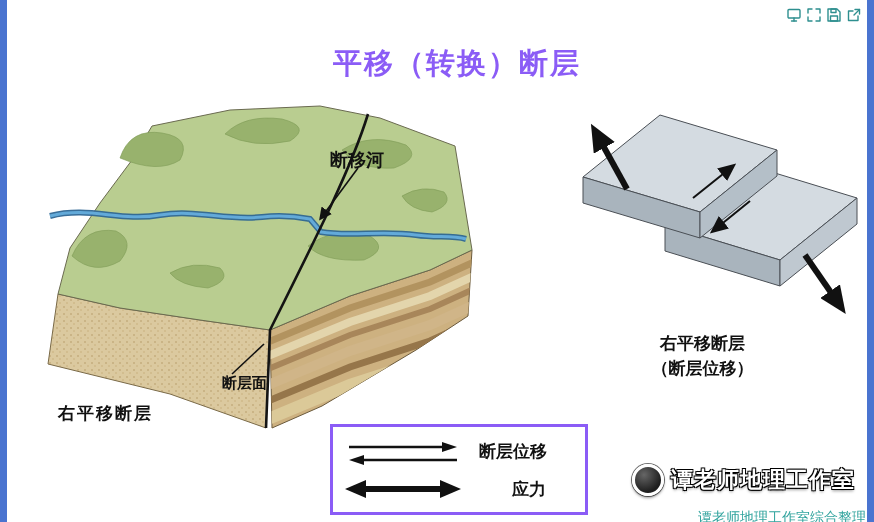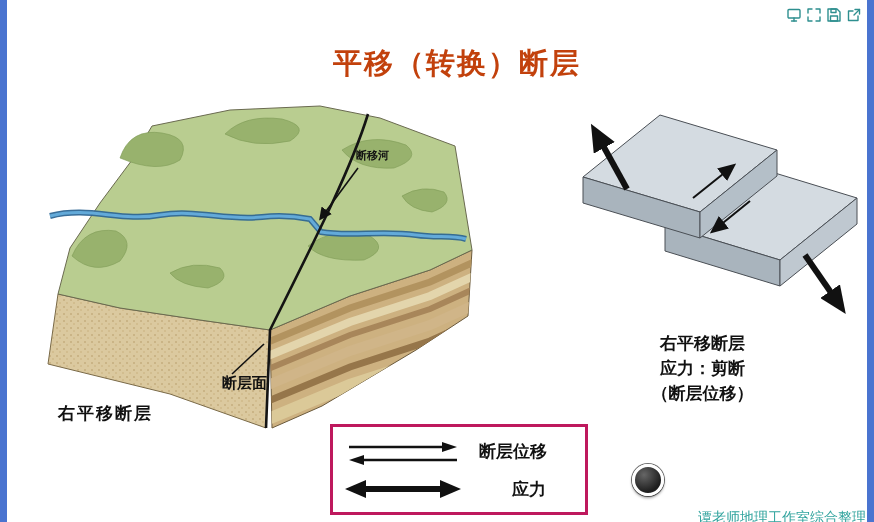--- a/index.html
+++ b/index.html
@@ -4,37 +4,37 @@
 <style>
   * { margin:0; padding:0; box-sizing:border-box; }
   html,body { background:#ffffff; }
   body { font-family:"Liberation Sans","DejaVu Sans",sans-serif; }
   .page { position:relative; width:874px; height:522px; background:#fff; overflow:hidden; }
   .edge-bar { position:absolute; top:0; width:7px; height:522px; background:#4a74d0; }
   .edge-left { left:0; }
   .edge-right { right:0; }
 
   .title { position:absolute; top:44px; left:0; right:0; text-align:center;
-           font-size:29px; font-weight:bold; color:#c2410c; letter-spacing:2px;margin-left:40px; }
+           font-size:29px; font-weight:bold; color:#8b5cf6; letter-spacing:2px;margin-left:40px; }
 
   .toolbar { position:absolute; top:7px; right:12px; display:flex; gap:4px; }
   .tool-btn { width:16px; height:16px; display:inline-block; cursor:pointer; }
   .tool-btn svg { width:16px; height:16px; stroke:#2e8f8f; fill:none; stroke-width:1.4; stroke-linecap:round; stroke-linejoin:round; }
 
   .abs { position:absolute; }
   .label { position:absolute; color:#111; font-weight:bold; white-space:nowrap; }
-  .lbl-river      { left:356px; top:148px; font-size:11px; }
+  .lbl-river      { left:330px; top:148px; font-size:18px; }
   .lbl-faultplane { left:176px; top:374px; font-size:15px;margin-left:46px; }
   .lbl-faulttype  { left:58px;  top:402px; font-size:17px; letter-spacing:2px; }
 
   .caption { position:absolute; left:600px; top:331px; width:205px; text-align:center;
              font-weight:bold; font-size:17px; line-height:25px; color:#111; }
 
   .legend { position:absolute; left:330px; top:424px; width:258px; height:91px;
-            border:3px solid #be185d; background:#fff; }
+            border:3px solid #8b5cf6; background:#fff; }
   .legend-lbl { position:absolute; font-weight:bold; font-size:17px; color:#111; white-space:nowrap; }
   .lg1 { left:146px; top:13px; }
   .lg2 { left:162px; top:51px;margin-left:17px; }
 
   .watermark { position:absolute; left:632px; top:464px; display:flex; align-items:center; gap:7px; }
   .wm-logo { width:32px; height:32px; border-radius:50%; background:radial-gradient(circle at 35% 30%, #666 0%, #1d1d1d 70%);
              border:3px solid #fff; box-shadow:0 0 0 1px rgba(0,0,0,.55), 0 2px 3px rgba(0,0,0,.4); }
   .wm-text { font-size:22px; font-weight:bold; color:#fff; letter-spacing:1px;
              text-shadow:-1px -1px 0 #000, 1px -1px 0 #000, -1px 1px 0 #000, 1px 1px 0 #000, 0 2px 3px rgba(0,0,0,.45); }
   .footer-note { position:absolute; left:698px; top:509px; font-size:14px; color:#2fa39d; white-space:nowrap; }
@@ -161,21 +161,20 @@
 
     <line x1="62" y1="84" x2="30" y2="26" stroke="#111" stroke-width="6" marker-end="url(#bigA)"></line>
     <line x1="240" y1="150" x2="276" y2="202" stroke="#111" stroke-width="6" marker-end="url(#bigA)"></line>
 
     <line x1="128" y1="93" x2="168" y2="61" stroke="#111" stroke-width="2" marker-end="url(#smA)"></line>
     <line x1="185" y1="96" x2="148" y2="126" stroke="#111" stroke-width="2" marker-end="url(#smA)"></line>
   </svg>
 
   <div class="caption">
     <div>右平移断层</div>
-    <div>应力：剪断</div>
     <div>（断层位移）</div>
   </div>
 
   <div class="legend">
     <svg width="252" height="85" viewBox="0 0 252 85">
       <g>
         <line x1="16" y1="20" x2="111" y2="20" stroke="#111" stroke-width="2.4"></line>
         <polygon points="124,20 109,15 109,25" fill="#111"></polygon>
         <line x1="124" y1="33" x2="29" y2="33" stroke="#111" stroke-width="2.4"></line>
         <polygon points="16,33 31,28 31,38" fill="#111"></polygon>
@@ -185,16 +184,17 @@
         <polygon points="12,62 33,53 33,71" fill="#111"></polygon>
         <polygon points="128,62 107,53 107,71" fill="#111"></polygon>
       </g>
     </svg>
     <span class="legend-lbl lg1">断层位移</span>
     <span class="legend-lbl lg2">应力</span>
   </div>
 
   <div class="watermark">
     <span class="wm-logo"></span>
+    <span class="wm-text">谭老师地理工作室</span>
   </div>
   <div class="footer-note">谭老师地理工作室综合整理</div>
 
 </div>
 
 </body></html>

